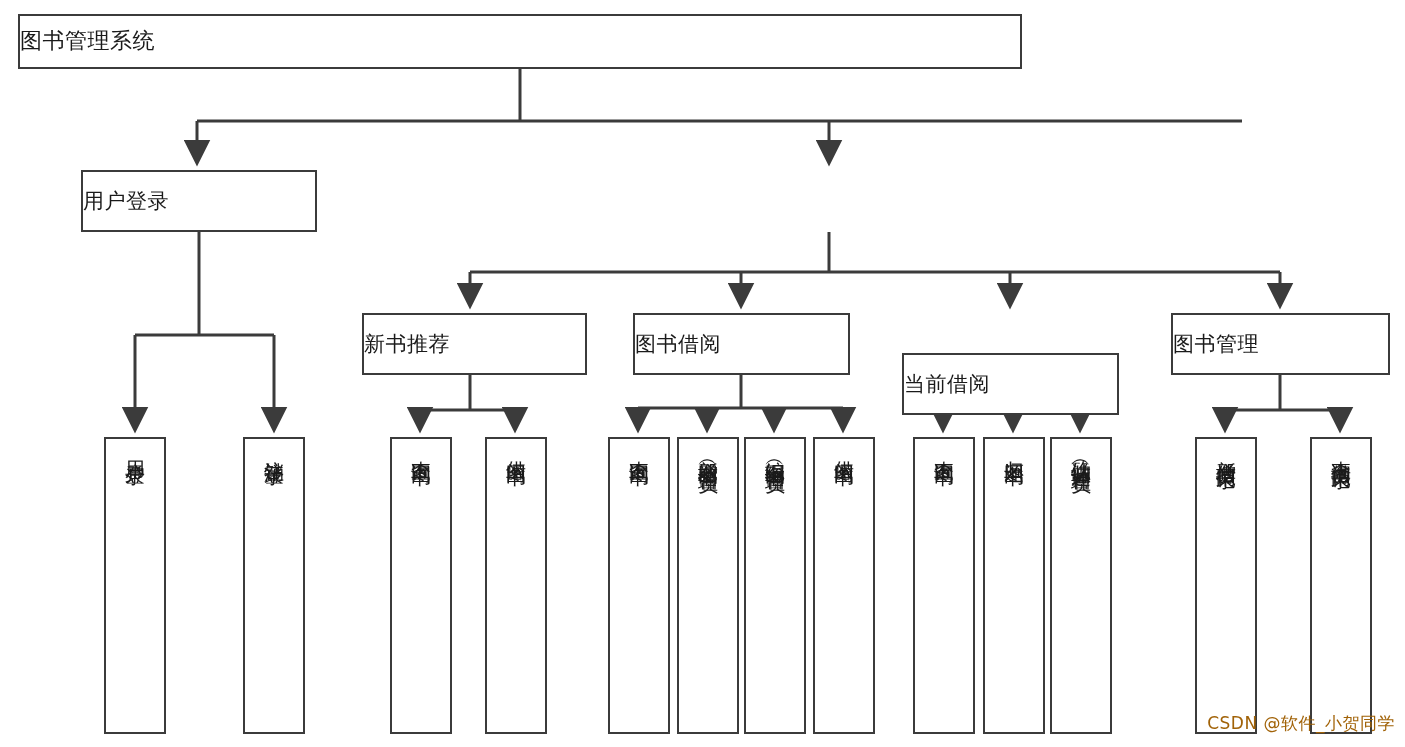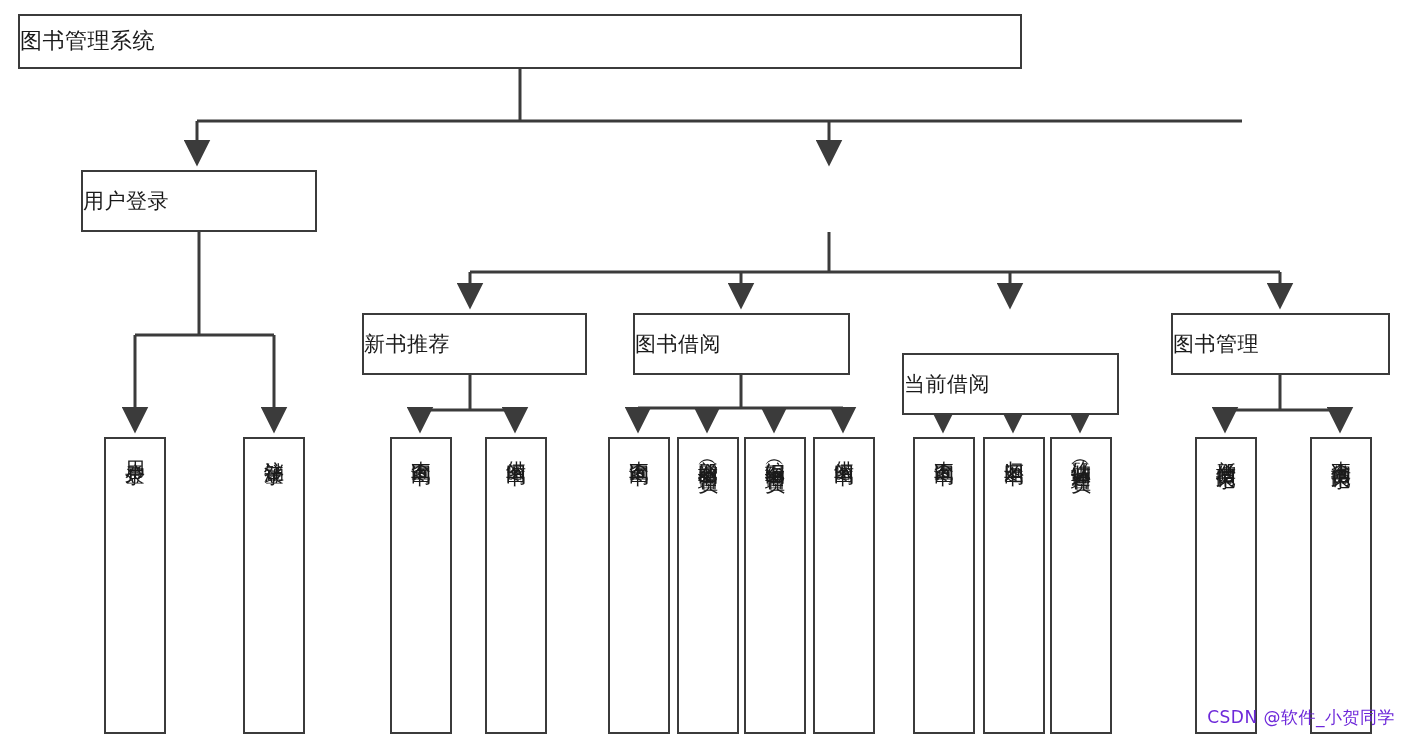--- a/index.html
+++ b/index.html
@@ -42,23 +42,23 @@
     text-orientation:upright;
     font-size:20px;
     line-height:1.04;
     letter-spacing:2px;
     white-space:nowrap;
   }
 
   #watermark{
     position:absolute;
     right:10px;
-    bottom:18px;
+    bottom:12px;
     font-size:17px;
-    color:#6d28d9;
+    color:#a16207;
     letter-spacing:0.5px;
     white-space:nowrap;
     user-select:none;
     margin-top:12px;
   }
 </style>
 </head>
 <body>
 
 <div id="canvas">

